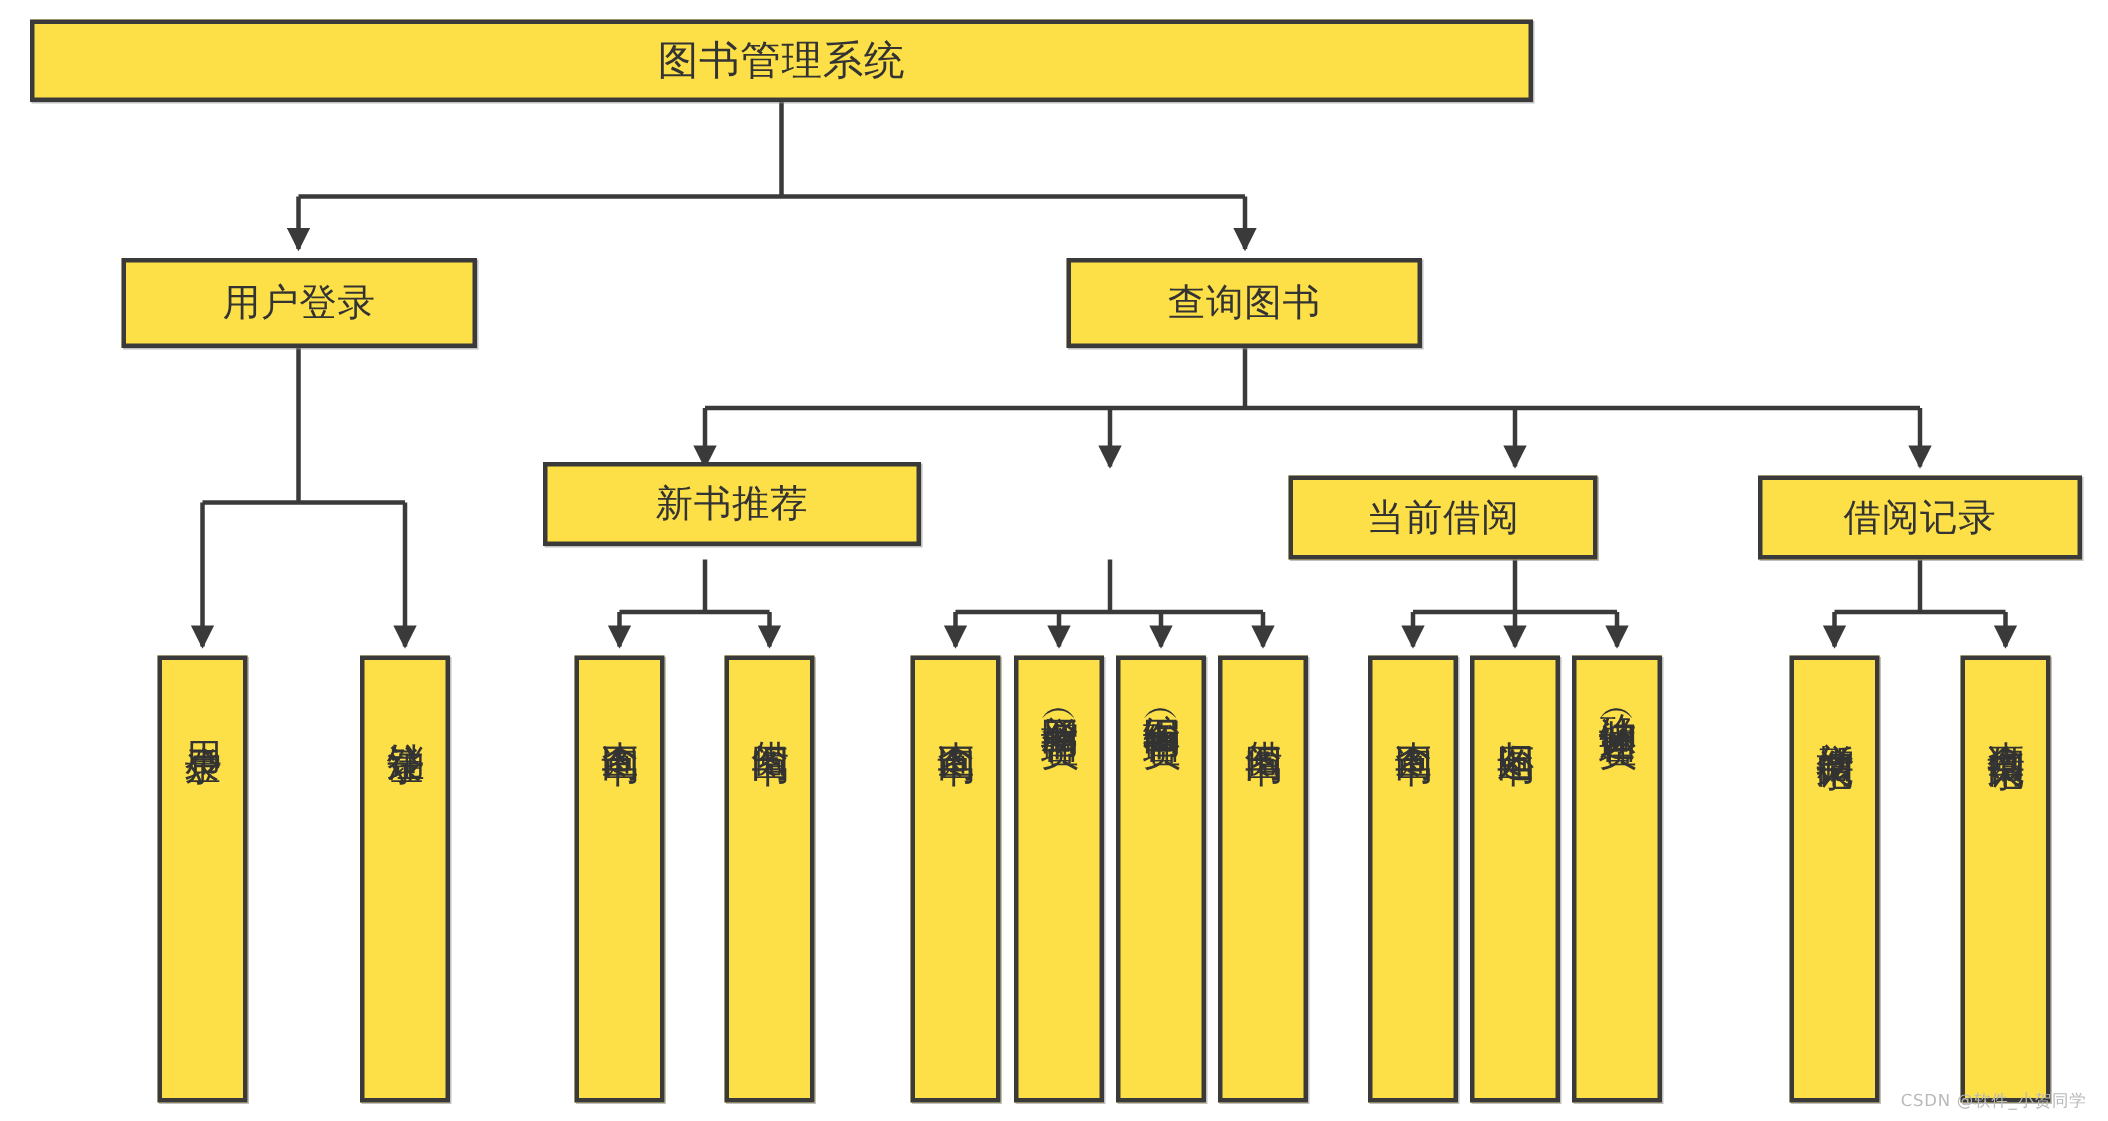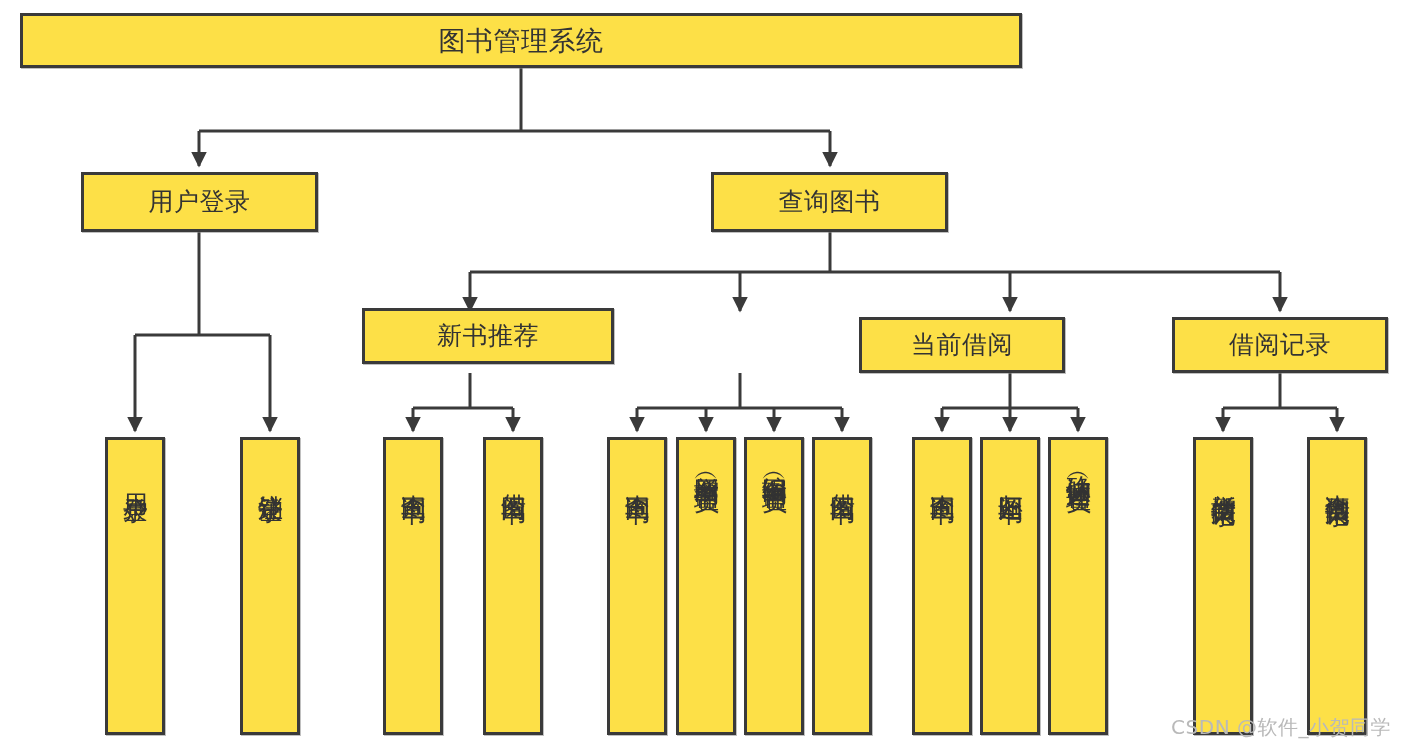--- a/index.html
+++ b/index.html
@@ -68,21 +68,21 @@
     white-space: normal;
     text-align: left;
   }
   .node.leaf.tall-text {
     padding-top: 16px;
   }
   #watermark {
     position: absolute;
     right: 14px;
     bottom: 6px;
-    font-size: 20px;
+    font-size: 11px;
     color: #b9b9b9;
     letter-spacing: 0.5px;
     white-space: nowrap;
     font-family: "DejaVu Sans", "Liberation Sans", sans-serif;
   }
 </style>
 </head>
 <body>
 
 <div id="canvas">

